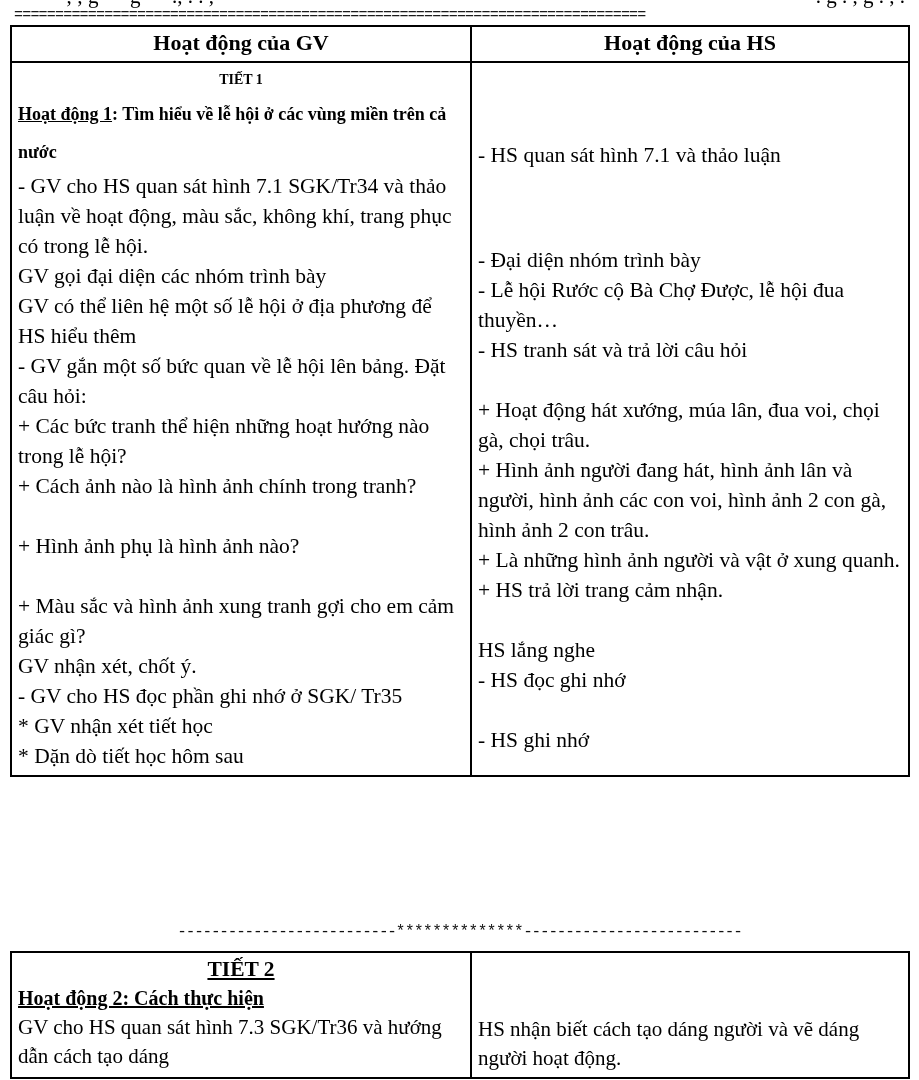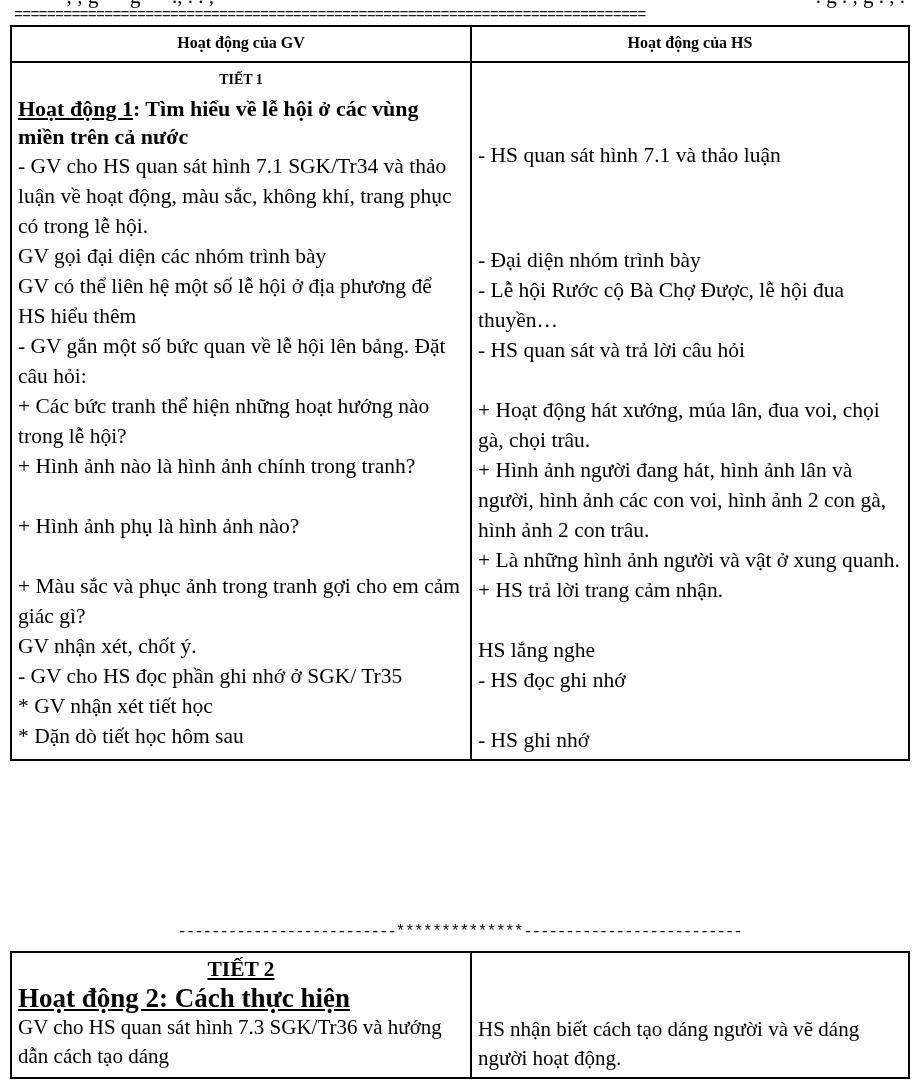--- a/index.html
+++ b/index.html
@@ -74,21 +74,21 @@
     border: 2px solid #000;
     vertical-align: top;
     padding: 2px 6px 4px 6px;
     font-size: 21.5px;
     line-height: 30px;
     font-weight: normal;
   }
   table.lesson-table th {
     text-align: center;
     font-weight: bold;
-    font-size: 16px;
+    font-size: 22px;
     line-height: 30px;
     padding: 1px 4px 3px 4px;
   }
 
   
   #table-one {
     top: 25px;
     left: 10px;
     width: 898px;
   }
@@ -120,28 +120,28 @@
     line-height: 30px;
   }
   .para { display: block; }
   .blank { display: block; height: 30px; }
   .blank-half { display: block; height: 15px; }
 
   
   .act-head {
     display: block;
     font-weight: bold;
-    font-size: 22px;
-    line-height: 28px;
+    font-size: 18px;
+    line-height: 38px;
   }
   .act-head .u { text-decoration: underline; }
 
   
   #table-two td { font-size: 21px; line-height: 29px; }
-  #table-two .act-head { font-size: 27px; line-height: 29px; }
+  #table-two .act-head { font-size: 20px; line-height: 29px; }
   #table-two .tiet-head-u { font-size: 21.5px; line-height: 29px; }
 
   
   .star-divider {
     position: absolute;
     top: 922px;
     left: 0px;
     width: 919px;
     text-align: center;
     font-family: "Liberation Mono", "DejaVu Sans Mono", monospace;
@@ -182,42 +182,42 @@
       <tr>
 
         <td>
           <span class="tiet-head">TIẾT 1</span>
           <span class="act-head"><span class="u">Hoạt động 1</span><span>: Tìm hiểu về lễ hội ở các vùng miền trên cả nước</span></span>
           <span class="para">- GV cho HS quan sát hình 7.1 SGK/Tr34 và thảo luận về hoạt động, màu sắc, không khí, trang phục có trong lễ hội.</span>
           <span class="para">  GV gọi đại diện các nhóm trình bày</span>
           <span class="para">  GV có thể liên hệ một số lễ hội ở địa phương để HS hiểu thêm</span>
           <span class="para">- GV gắn một số bức quan về lễ hội lên bảng. Đặt câu hỏi:</span>
           <span class="para"> + Các bức tranh thể hiện những hoạt hướng nào trong lễ hội?</span>
-          <span class="para"> + Hình ảnh nào là hình ảnh chính trong tranh?</span>
+          <span class="para"> + Cách ảnh nào là hình ảnh chính trong tranh?</span>
           <span class="blank"></span>
           <span class="para">  + Hình ảnh phụ là hình ảnh nào?</span>
           <span class="blank"></span>
-          <span class="para">  + Màu sắc và phục ảnh trong tranh gợi cho em cảm giác gì?</span>
+          <span class="para">  + Màu sắc và hình ảnh xung tranh gợi cho em cảm giác gì?</span>
           <span class="para">   GV nhận xét, chốt ý.</span>
           <span class="para">- GV cho HS đọc phần ghi nhớ ở SGK/ Tr35</span>
           <span class="para">  * GV nhận xét tiết học</span>
           <span class="para">  * Dặn dò tiết học hôm sau</span>
         </td>
 
         <td>
           <span class="blank"></span>
           <span class="blank"></span>
           <span class="blank-half"></span>
           <span class="para">- HS quan sát hình 7.1 và thảo luận</span>
           <span class="blank"></span>
           <span class="blank"></span>
           <span class="blank-half"></span>
           <span class="para">- Đại diện nhóm trình bày</span>
           <span class="para">- Lễ hội Rước cộ Bà Chợ Được, lễ hội đua thuyền…</span>
-          <span class="para">- HS quan sát và trả lời câu hỏi</span>
+          <span class="para">- HS tranh sát và trả lời câu hỏi</span>
           <span class="blank"></span>
           <span class="para">+ Hoạt động hát xướng, múa lân, đua voi, chọi gà, chọi trâu.</span>
           <span class="para">+  Hình ảnh người đang hát, hình ảnh lân và người, hình ảnh các con voi, hình ảnh 2 con gà, hình ảnh 2 con trâu.</span>
           <span class="para">+ Là những hình ảnh người và vật ở xung quanh.</span>
           <span class="para">+ HS trả lời trang cảm nhận.</span>
           <span class="blank"></span>
           <span class="para">  HS lắng nghe</span>
           <span class="para">- HS đọc ghi nhớ</span>
           <span class="blank"></span>
           <span class="para">- HS ghi nhớ</span>

